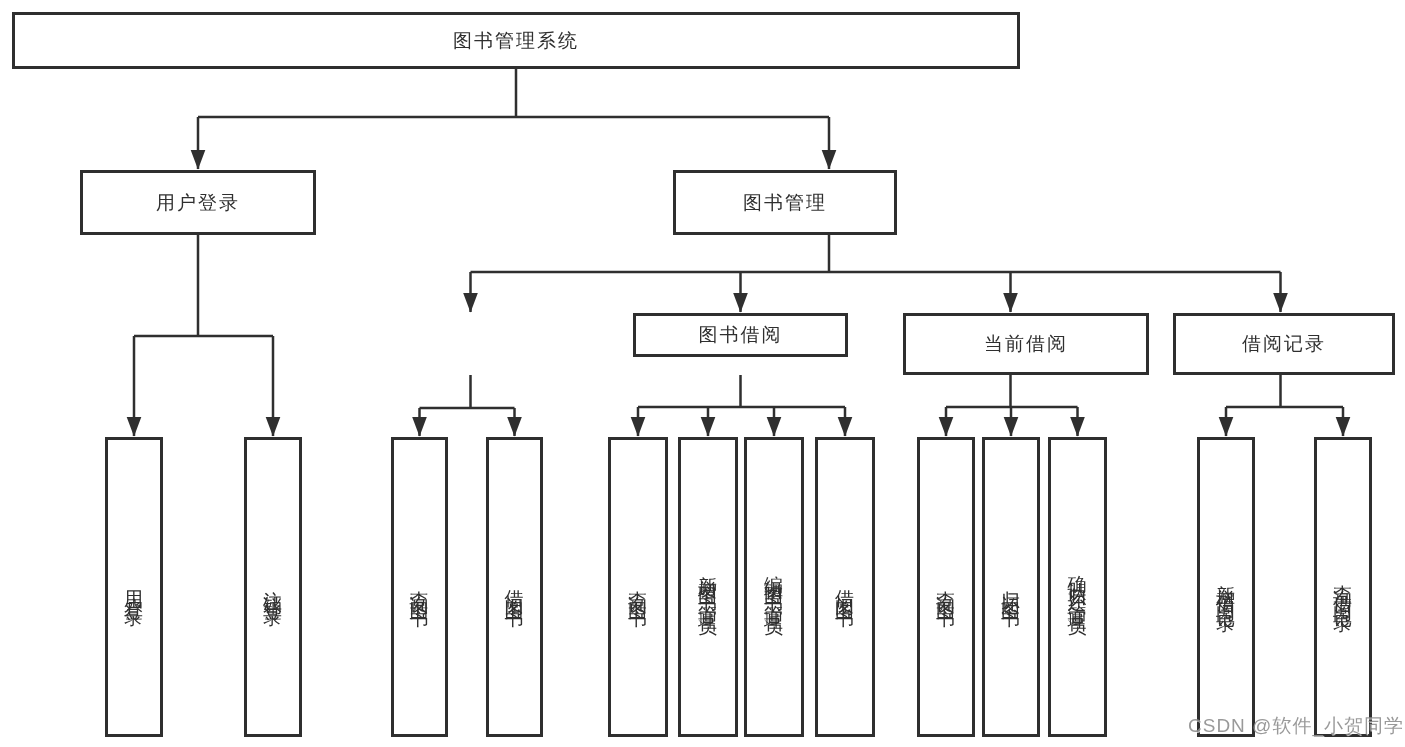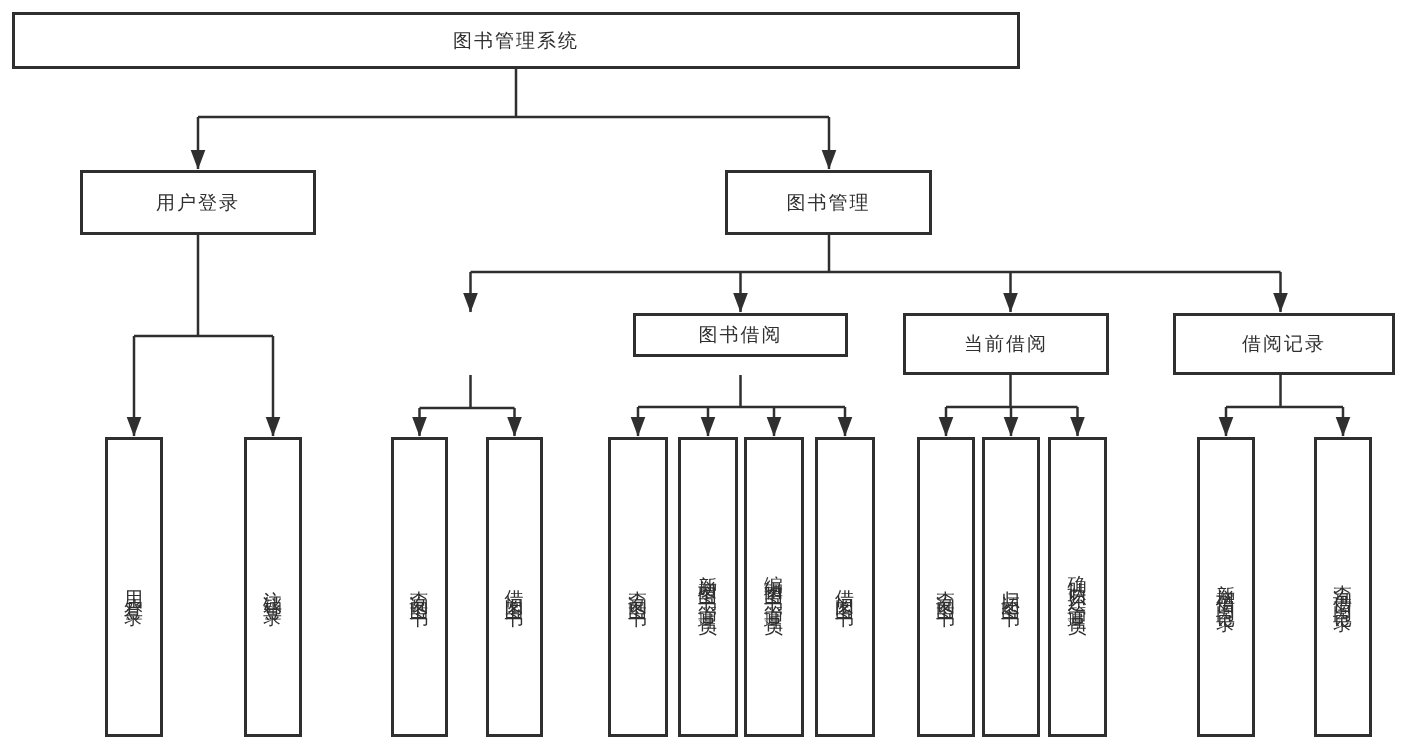--- a/index.html
+++ b/index.html
@@ -29,25 +29,25 @@
   .v .lbl{
     writing-mode:vertical-rl;
     text-orientation:mixed;
     letter-spacing:6px;
     line-height:1;
   }
   
   #n-root {left:12px;  top:12px;  width:1008px;height:57px;}
   
   #n-login{left:80px;  top:170px; width:236px; height:65px;}
-  #n-mgmt {left:725px; top:170px; width:207px; height:65px;text-align:right;}
+  #n-mgmt {left:673px; top:170px; width:224px; height:65px;text-align:right;}
   
   #n-rec  {left:363px; top:313px; width:215px; height:62px;}
   #n-bb   {left:633px; top:313px; width:215px; height:44px;}
-  #n-cb   {left:903px; top:313px; width:206px; height:62px;}
+  #n-cb   {left:903px; top:313px; width:246px; height:62px;}
   #n-br   {left:1173px;top:313px; width:222px; height:62px;}
   
   #f-login{left:105px; top:437px; width:58px; height:300px;}
   #f-logout{left:244px;top:437px; width:58px; height:300px;}
   #f-rq   {left:391px; top:437px; width:57px; height:300px;}
   #f-rb   {left:486px; top:437px; width:57px; height:300px;}
   #f-bq   {left:608px; top:437px; width:60px; height:300px;}
   #f-ba   {left:678px; top:437px; width:60px; height:300px;}
   #f-be   {left:744px; top:437px; width:60px; height:300px;}
   #f-bb2  {left:815px; top:437px; width:60px; height:300px;}
@@ -174,14 +174,15 @@
     <span class="lbl">确认归还（管理员）</span>
   </div>
 
   <div class="box v" id="f-bra">
     <span class="lbl">新增借阅记录</span>
   </div>
   <div class="box v" id="f-brq">
     <span class="lbl">查询借阅记录</span>
   </div>
 
+  <div class="watermark">CSDN @软件_小贺同学</div>
 
 </div>
 
 </body></html>

